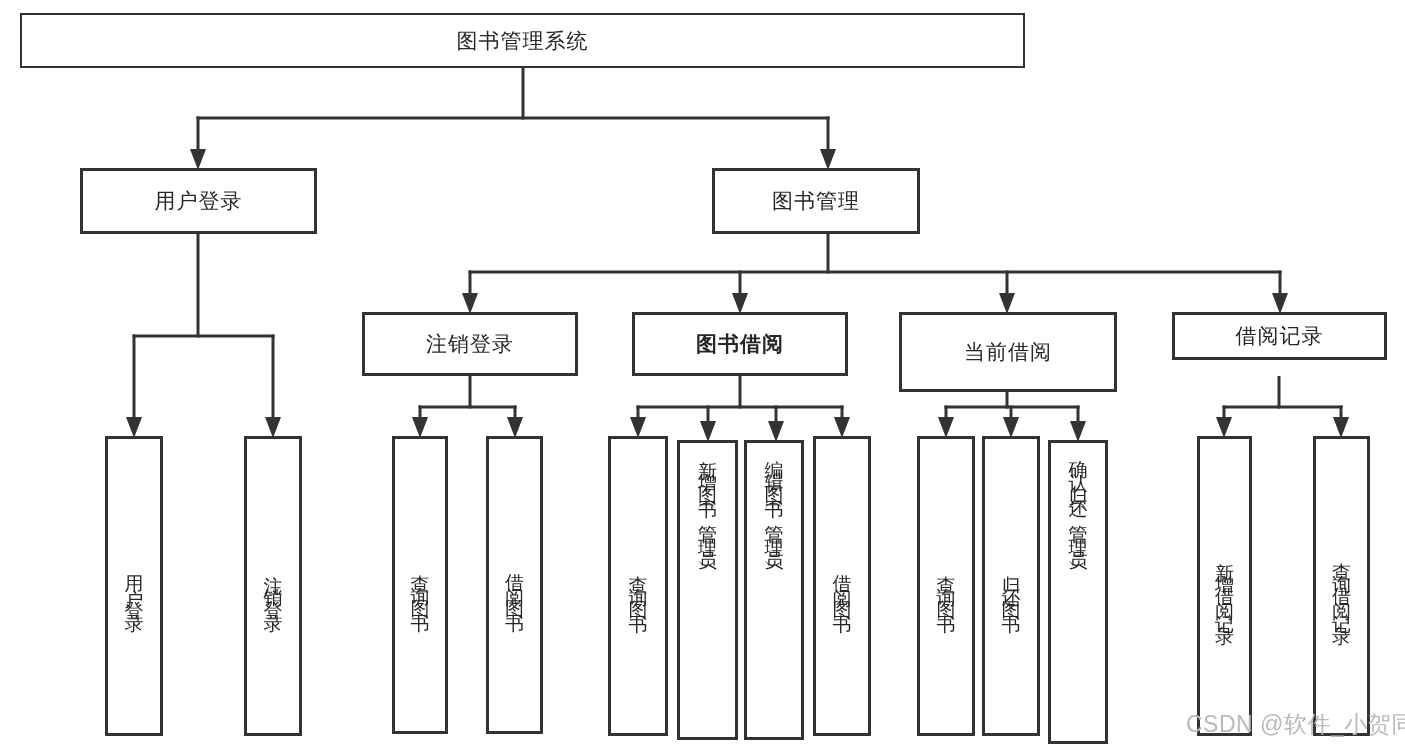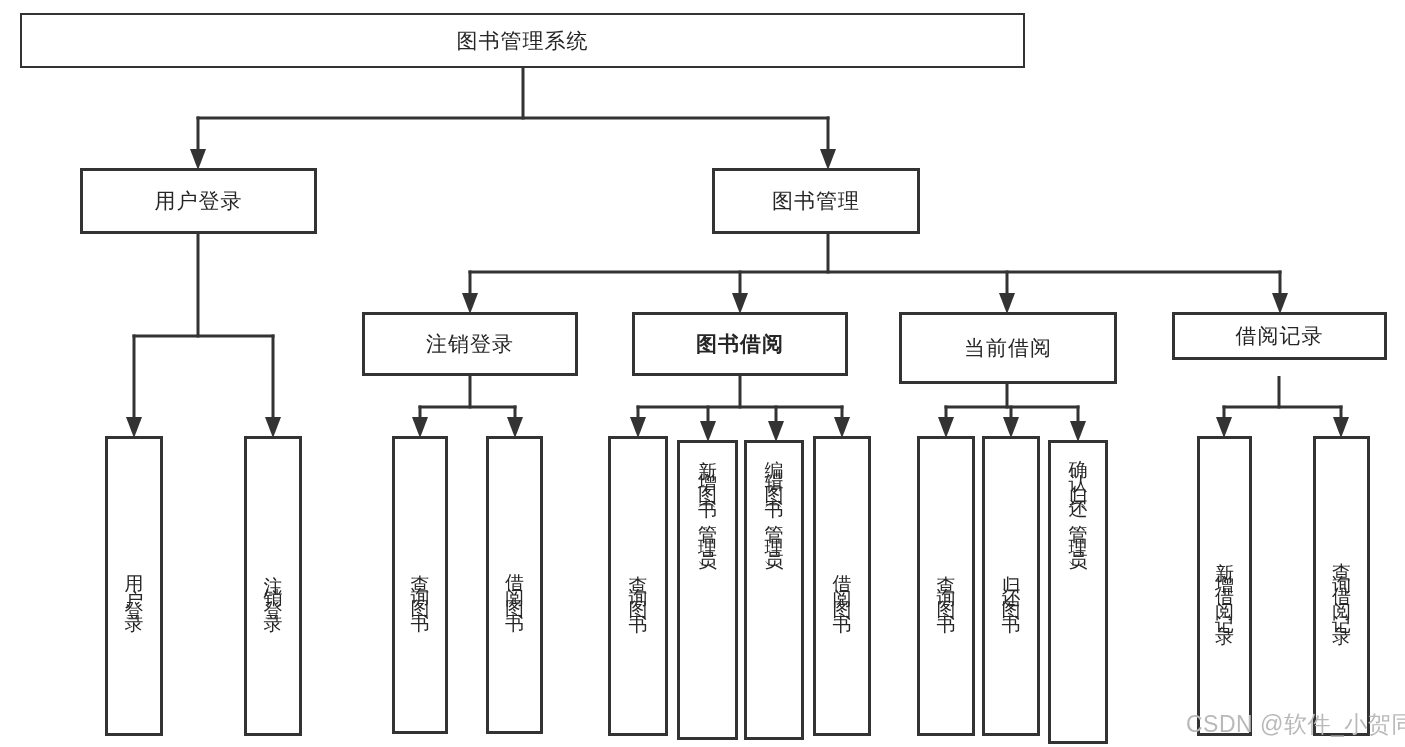--- a/index.html
+++ b/index.html
@@ -107,21 +107,21 @@
   <div class="node h" style="left:712px;top:168px;width:208px;height:66px;">
     <span class="label">图书管理</span>
   </div>
 
   <div class="node h" style="left:362px;top:312px;width:216px;height:64px;">
     <span class="label">注销登录</span>
   </div>
   <div class="node h" style="left:632px;top:312px;width:216px;height:64px;font-weight:bold;">
     <span class="label">图书借阅</span>
   </div>
-  <div class="node h" style="left:899px;top:312px;width:218px;height:72px;">
+  <div class="node h" style="left:899px;top:312px;width:218px;height:80px;">
     <span class="label">当前借阅</span>
   </div>
   <div class="node h" style="left:1172px;top:312px;width:215px;height:48px;">
     <span class="label">借阅记录</span>
   </div>
 
   <div class="node leaf" style="left:105px;top:436px;width:58px;height:300px;">
     <span class="label">用户登录</span>
   </div>
   <div class="node leaf" style="left:244px;top:436px;width:58px;height:300px;">

